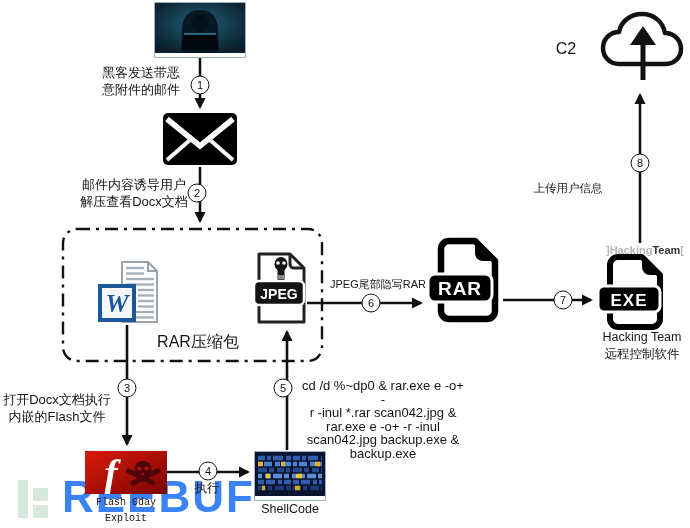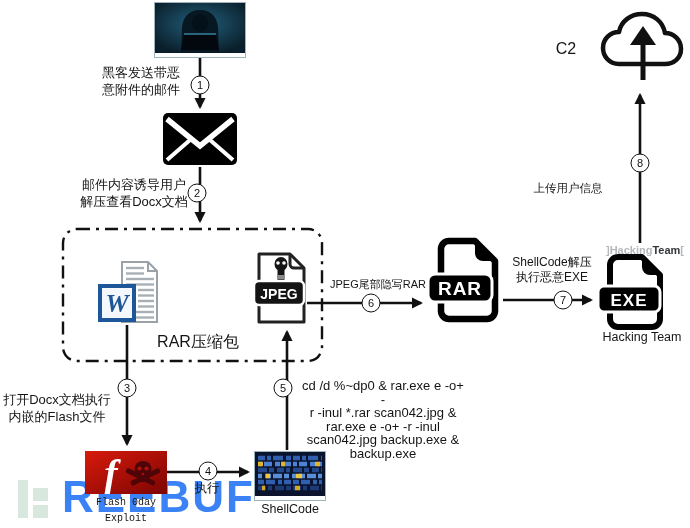--- a/index.html
+++ b/index.html
@@ -187,39 +187,36 @@
 
   <div class="node" style="left:427px;top:236px;">
     <svg width="78" height="88" viewBox="0 0 78 88">
       <path d="M22,5 h26 l20,20 v50 a8,8 0 0 1 -8,8 h-38 a8,8 0 0 1 -8,-8 v-62 a8,8 0 0 1 8,-8 z" fill="#fff" stroke="#000" stroke-width="6.5" stroke-linejoin="round"></path>
       <path d="M48,5 l20,20 h-12 a8,8 0 0 1 -8,-8 z" fill="#000"></path>
       <rect x="1" y="38" width="64" height="28" rx="7" fill="#000" stroke="#fff" stroke-width="3"></rect>
       <text x="33" y="59" text-anchor="middle" font-size="19" font-weight="bold" fill="#fff" letter-spacing="1" font-family="Liberation Sans, sans-serif">RAR</text>
     </svg>
   </div>
 
-  <div class="lbl" style="left:506px;top:255px;width:92px;font-size:12px;line-height:15px;">
-    <div>ShellCode解压</div>
-      <div>执行恶意EXE</div>
-  </div>
 
   <div class="htlogo">
     <span class="lt">]Hacking</span><span class="bd">Team</span><span class="lt">[</span>
   </div>
 
   <div class="node" style="left:598px;top:252px;">
     <svg width="76" height="82" viewBox="0 0 76 82">
       <path d="M20,5 h24 l18,18 v44 a8,8 0 0 1 -8,8 h-34 a8,8 0 0 1 -8,-8 v-54 a8,8 0 0 1 8,-8 z" fill="#fff" stroke="#000" stroke-width="6" stroke-linejoin="round"></path>
       <path d="M44,5 l18,18 h-10 a8,8 0 0 1 -8,-8 z" fill="#000"></path>
       <rect x="0" y="34" width="62" height="26" rx="6" fill="#000" stroke="#fff" stroke-width="3"></rect>
       <text x="31" y="53.5" text-anchor="middle" font-size="17" font-weight="bold" fill="#fff" letter-spacing="1" font-family="Liberation Sans, sans-serif">EXE</text>
     </svg>
   </div>
   <div class="lbl" style="left:594px;top:329px;width:96px;font-size:12.5px;">
     <div>Hacking Team</div>
+      <div>远程控制软件</div>
   </div>
 
   <div class="lbl" style="left:532px;top:180px;width:72px;font-size:11.5px;">上传用户信息</div>
 
   <div class="lbl" style="left:548px;top:40px;width:36px;font-size:16px;">C2</div>
   <div class="node" style="left:597px;top:6px;">
     <svg width="92" height="80" viewBox="0 0 92 80">
       <path d="M22,58 C12,58 6,50 6,42 C6,33 13,26 22,26 C24,15 34,8 45,8 C57,8 66,16 68,27 C77,27 84,34 84,43 C84,52 77,58 68,58 Z" fill="#fff" stroke="#111" stroke-width="4.5" stroke-linejoin="round"></path>
       <line x1="46" y1="74" x2="46" y2="34" stroke="#111" stroke-width="5"></line>
       <path d="M46,20 L33,39 L59,39 Z" fill="#111"></path>

